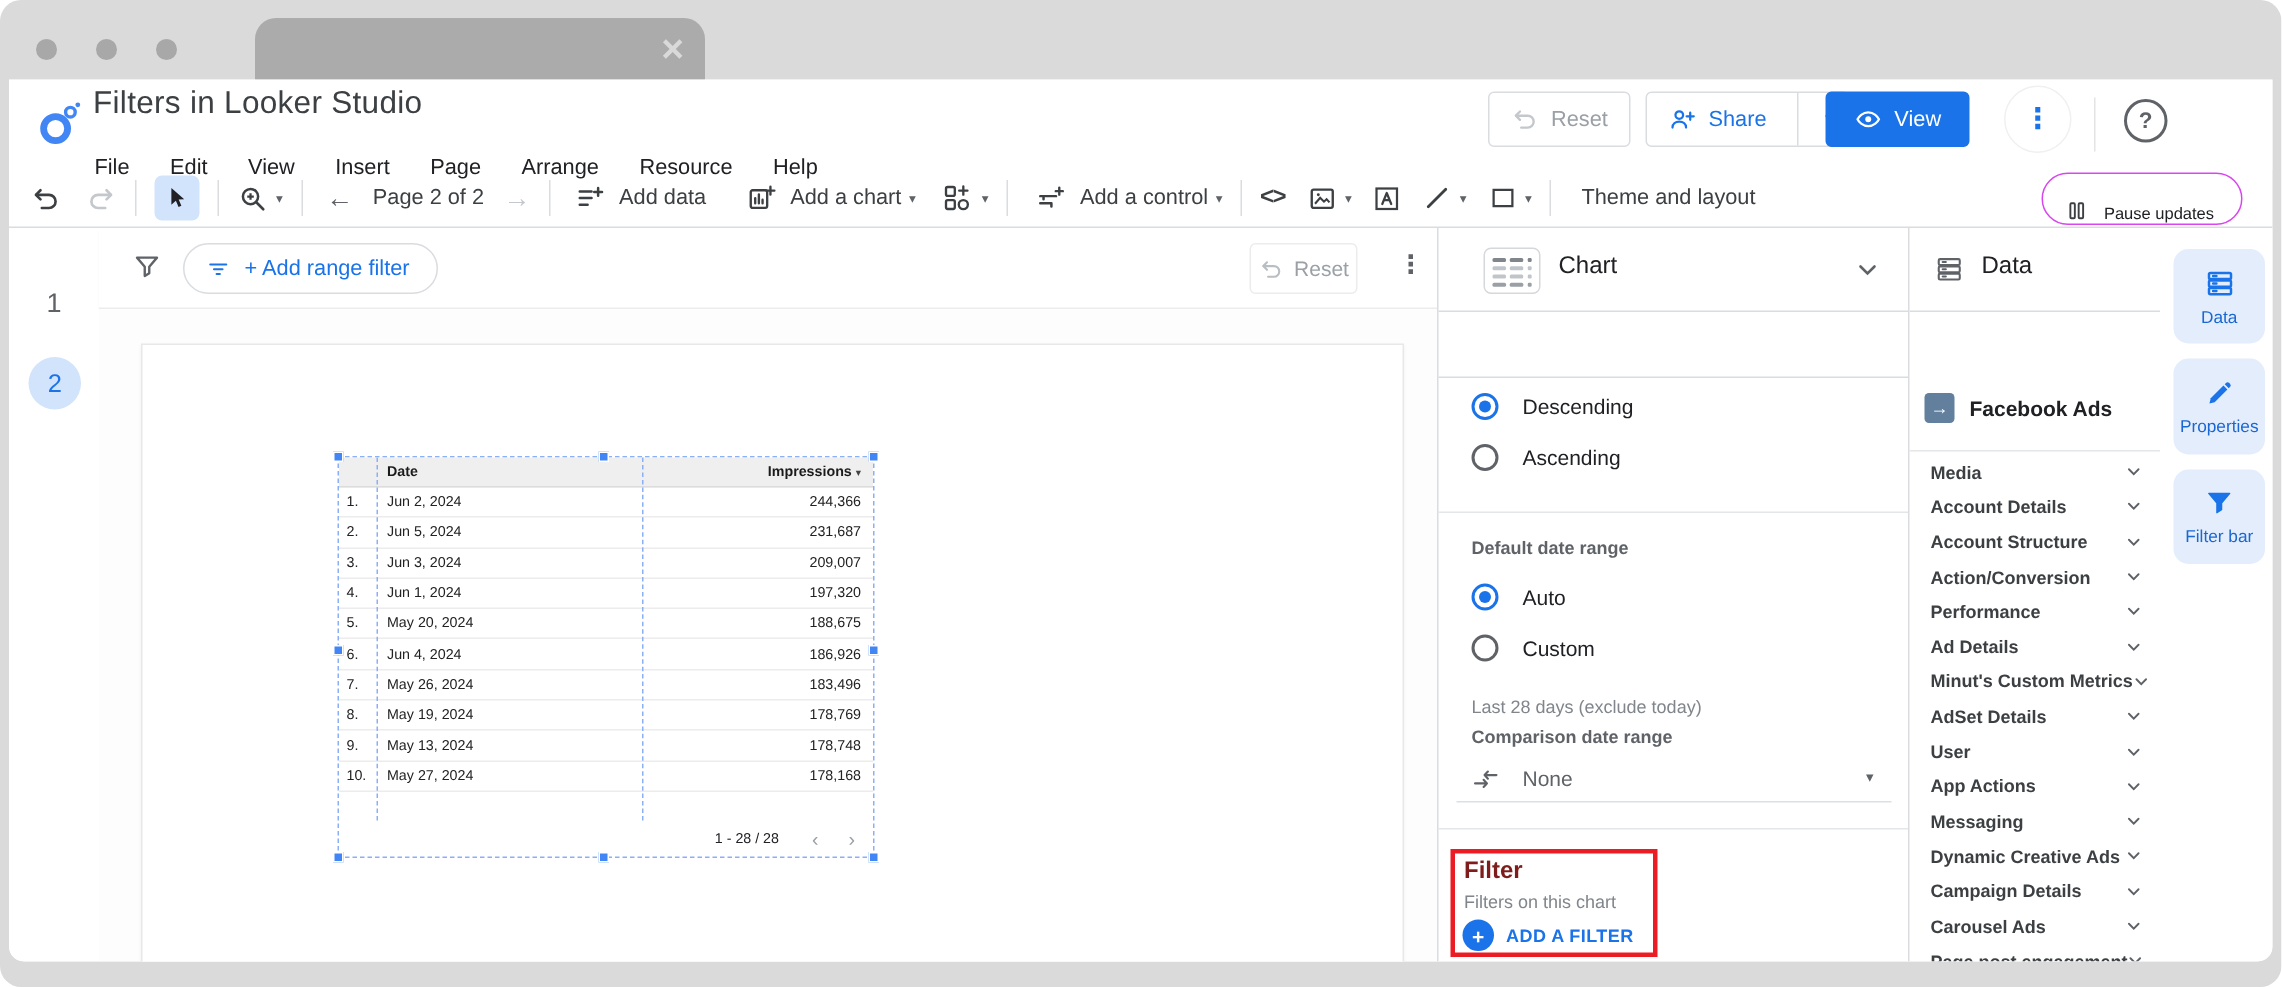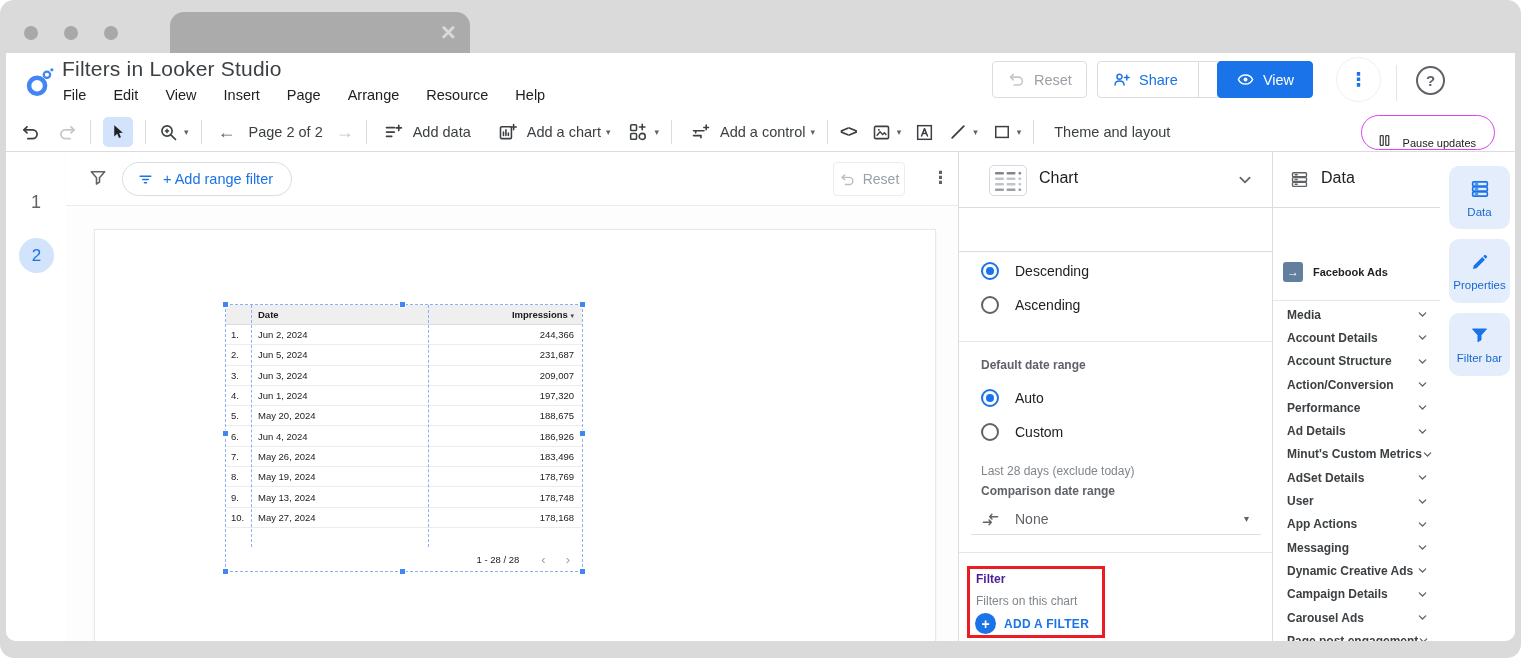--- a/index.html
+++ b/index.html
@@ -10,21 +10,21 @@
   .traffic { position:absolute; top:26px; width:14px; height:14px; border-radius:50%; background:#a8a8a8; }
   .browser-tab { position:absolute; left:170px; top:12px; width:300px; height:42px; background:#ababab; border-radius:14px 14px 0 0; }
   .tab-close { position:absolute; right:14px; top:4px; font-size:26px; font-weight:bold; color:#d9d9d9; line-height:32px; }
   
   .app { position:absolute; left:6px; top:53px; width:1509px; height:588px; background:#fff; border-radius:0 0 10px 10px; overflow:hidden; }
   
   .hdr { position:absolute; left:0; top:0; width:100%; height:60px; background:#fff; }
   .logo { position:absolute; left:18px; top:13px; width:32px; height:32px; }
   .title { position:absolute; left:56px; top:4px; font-size:21px; color:#3c4043; letter-spacing:.2px; }
   .menubar { position:absolute; left:57px; top:34px; display:flex; gap:27px; font-size:14.5px; color:#202124; }
-  .menubar span { cursor:default; }
+  .menubar span { cursor:default;margin-top:17px; }
   .btn { display:inline-flex; align-items:center; gap:8px; border:1px solid #dadce0; border-radius:4px; height:37px; padding:0 14px; font-size:14.5px; background:#fff; }
   .hdr-reset { position:absolute; left:986px; top:8px; color:#9aa0a6; }
   .hdr-share { position:absolute; left:1091px; top:8px; color:#1a73e8; font-weight:500; padding:0; }
   .hdr-share .share-main { display:flex; align-items:center; gap:8px; padding:0 12px 0 14px; height:100%; }
   .hdr-share .split { width:1px; height:100%; background:#dadce0; }
   .hdr-share .share-caret { padding:0 10px; color:#5f6368; font-size:10px; }
   .hdr-view { position:absolute; left:1211px; top:8px; background:#1a73e8; border-color:#1a73e8; color:#fff; font-weight:500; width:96px; justify-content:center; }
   .hdr-more { position:absolute; left:1330px; top:4px; width:45px; height:45px; border:1px solid #f0f0f0; border-radius:50%; display:flex; align-items:center; justify-content:center; color:#1a73e8; font-size:19px; font-weight:bold; }
   .hdr-vdiv { position:absolute; left:1390px; top:12px; height:36px; width:1px; background:#e4e4e4; }
   .hdr-help { position:absolute; left:1410px; top:13px; width:29px; height:29px; border:2.2px solid #5f6368; border-radius:50%; display:flex; align-items:center; justify-content:center; font-size:15px; font-weight:bold; color:#5f6368; }
@@ -81,35 +81,35 @@
   .radio.checked::after { content:""; position:absolute; left:3px; top:3px; width:8px; height:8px; border-radius:50%; background:#1a73e8; }
   .radio-label { font-size:14px; color:#202124; }
   .sp-div { position:absolute; left:0; width:100%; height:1px; background:#e4e6e8; }
   .sp-label { position:absolute; left:22px; font-size:12px; font-weight:600; color:#5f6368; }
   .sp-gray { position:absolute; left:22px; font-size:12px; color:#80868b; }
   .dd-row { position:absolute; left:12px; width:290px; height:31px; border-bottom:1px solid #dcdfe3; }
   .dd-icon { position:absolute; left:10px; top:6px; color:#5f6368; }
   .dd-value { position:absolute; left:44px; top:7px; font-size:14px; color:#5f6368; }
   .dd-caret { position:absolute; right:12px; top:9px; font-size:10px; color:#5f6368; }
   .redbox { position:absolute; left:8px; top:414px; width:138px; height:72px; border:3px solid #ec1c24; z-index:5; }
-  .flt-title { position:absolute; left:17px; top:420px; font-size:12px; font-weight:bold; color:#4c1d95; }
+  .flt-title { position:absolute; left:17px; top:420px; font-size:16px; font-weight:bold; color:#7f1d1d; }
   .flt-sub { position:absolute; left:17px; top:442px; font-size:12px; color:#80868b; }
   .flt-plus { position:absolute; left:16px; top:461px; width:21px; height:21px; border-radius:50%; background:#1a73e8; color:#fff; font-size:14px; font-weight:bold; display:flex; align-items:center; justify-content:center; }
   .flt-add { position:absolute; left:45px; top:465px; font-size:12px; font-weight:600; color:#1a73e8; letter-spacing:.3px; }
   
   .data-panel { position:absolute; left:1266px; top:0; width:168px; height:100%; background:#fff; border-left:1px solid #dadce0; overflow:hidden; }
   .dp-head { position:absolute; left:0; top:0; width:100%; height:56px; border-bottom:1px solid #dadce0; }
   .dp-title { position:absolute; left:48px; top:17px; font-size:16px; color:#202124; }
   .dp-dbicon { position:absolute; left:16px; top:17px; color:#5f6368; }
   .dp-search { position:absolute; left:8px; top:67px; width:152px; height:30px; background:#f1f3f4; border-radius:7px; display:flex; align-items:center; gap:8px; padding:0 10px; }
   .dp-search input { border:none; background:transparent; outline:none; font-size:13px; color:#202124; width:100px; font-family:inherit; }
   .dp-search input::placeholder { color:#5f6368; }
   .dp-source { position:absolute; left:10px; top:110px; display:flex; align-items:center; gap:10px; }
   .src-icon { width:20px; height:20px; background:#62809e; border-radius:3px; color:#fff; font-size:12px; display:flex; align-items:center; justify-content:center; }
-  .src-label { font-size:11px; font-weight:bold; color:#202124; }
+  .src-label { font-size:14px; font-weight:bold; color:#202124; }
   .dp-div { position:absolute; left:0; top:148px; width:100%; height:1px; background:#e4e6e8; }
   .fields { position:absolute; left:0; top:151px; width:100%; }
   .field-row { display:flex; align-items:center; justify-content:space-between; height:23.3px; padding:0 12px 0 14px; }
   .field-label { font-size:12px; font-weight:bold; color:#3c4043; white-space:nowrap; }
   .field-row svg { color:#5f6368; flex:0 0 auto; }
   
   .side { position:absolute; left:1434px; top:0; width:75px; height:100%; background:#fff; }
   .side-btn { position:absolute; left:9px; width:61px; background:#e3edfc; border-radius:10px; display:flex; flex-direction:column; align-items:center; justify-content:center; gap:6px; color:#1a73e8; }
   .side-btn .sb-label { font-size:11.5px; color:#1967d2; }
 </style>

